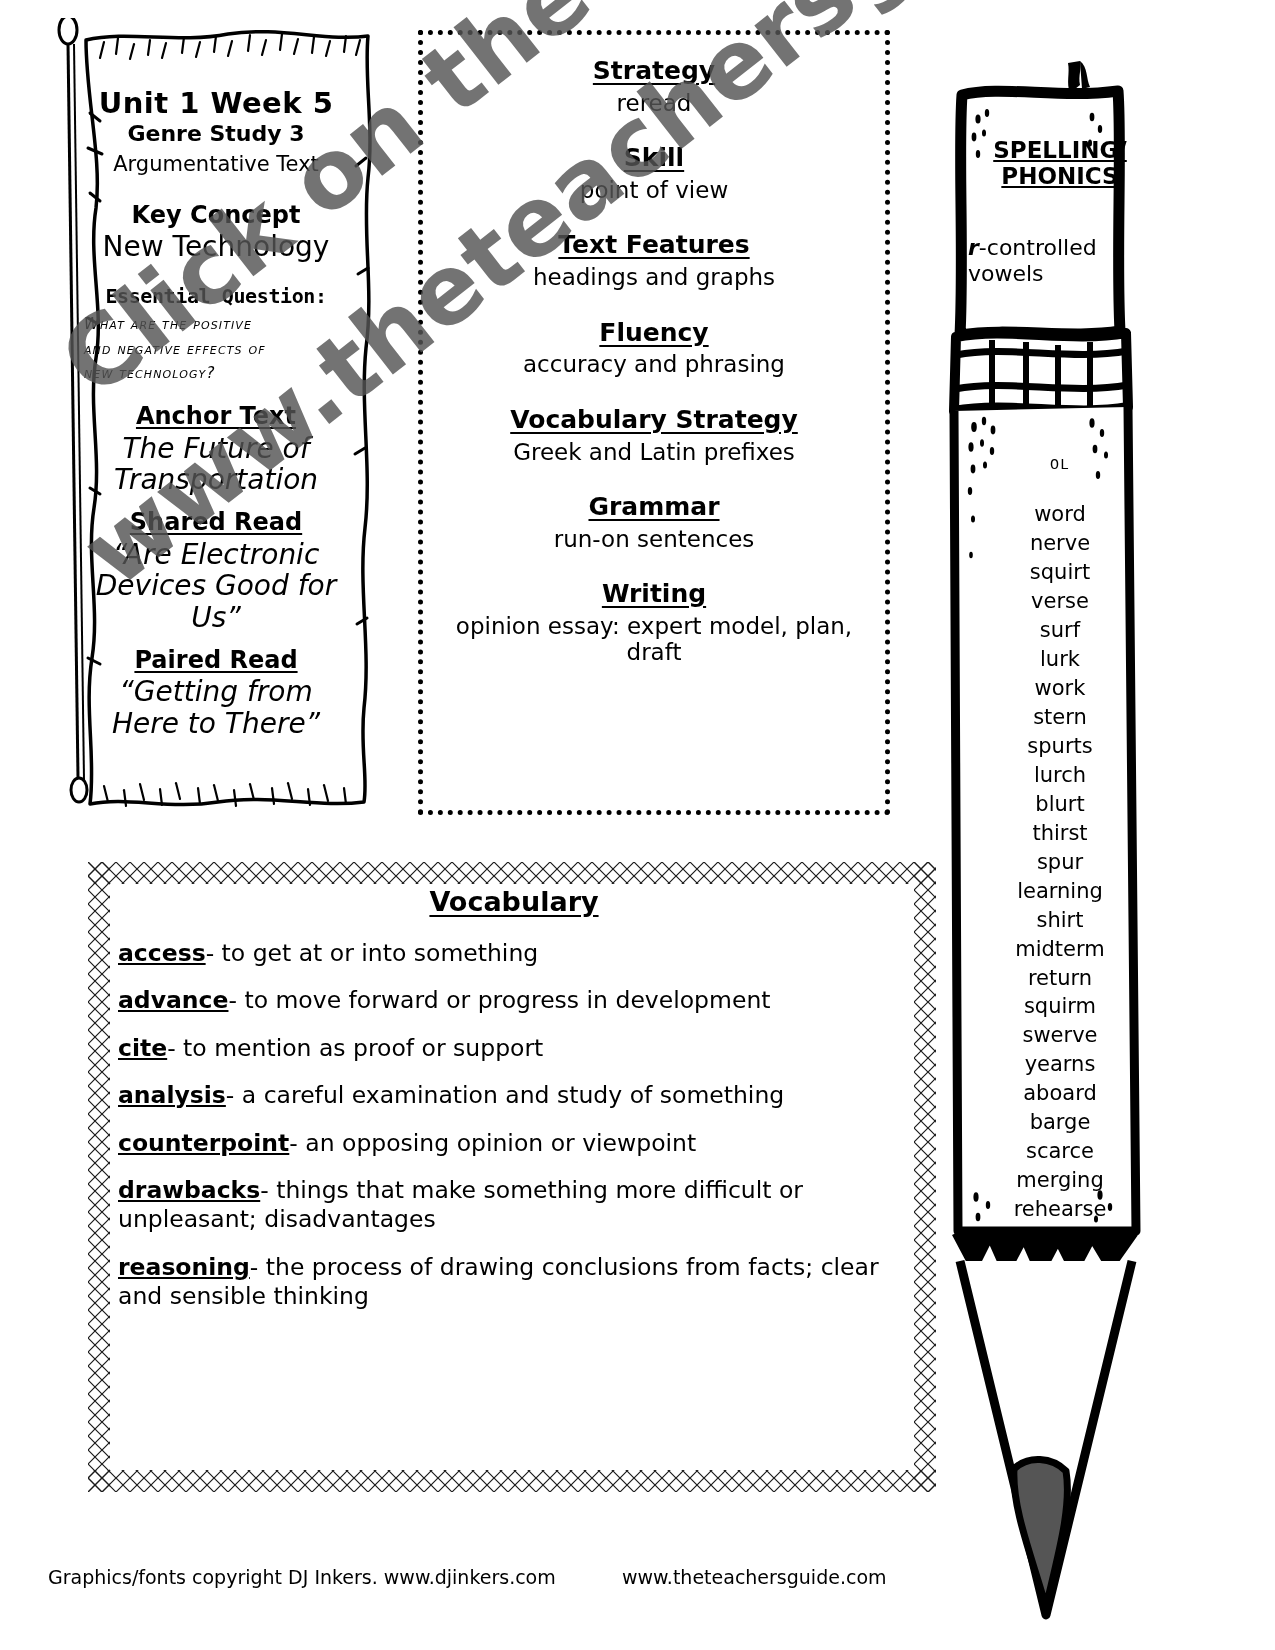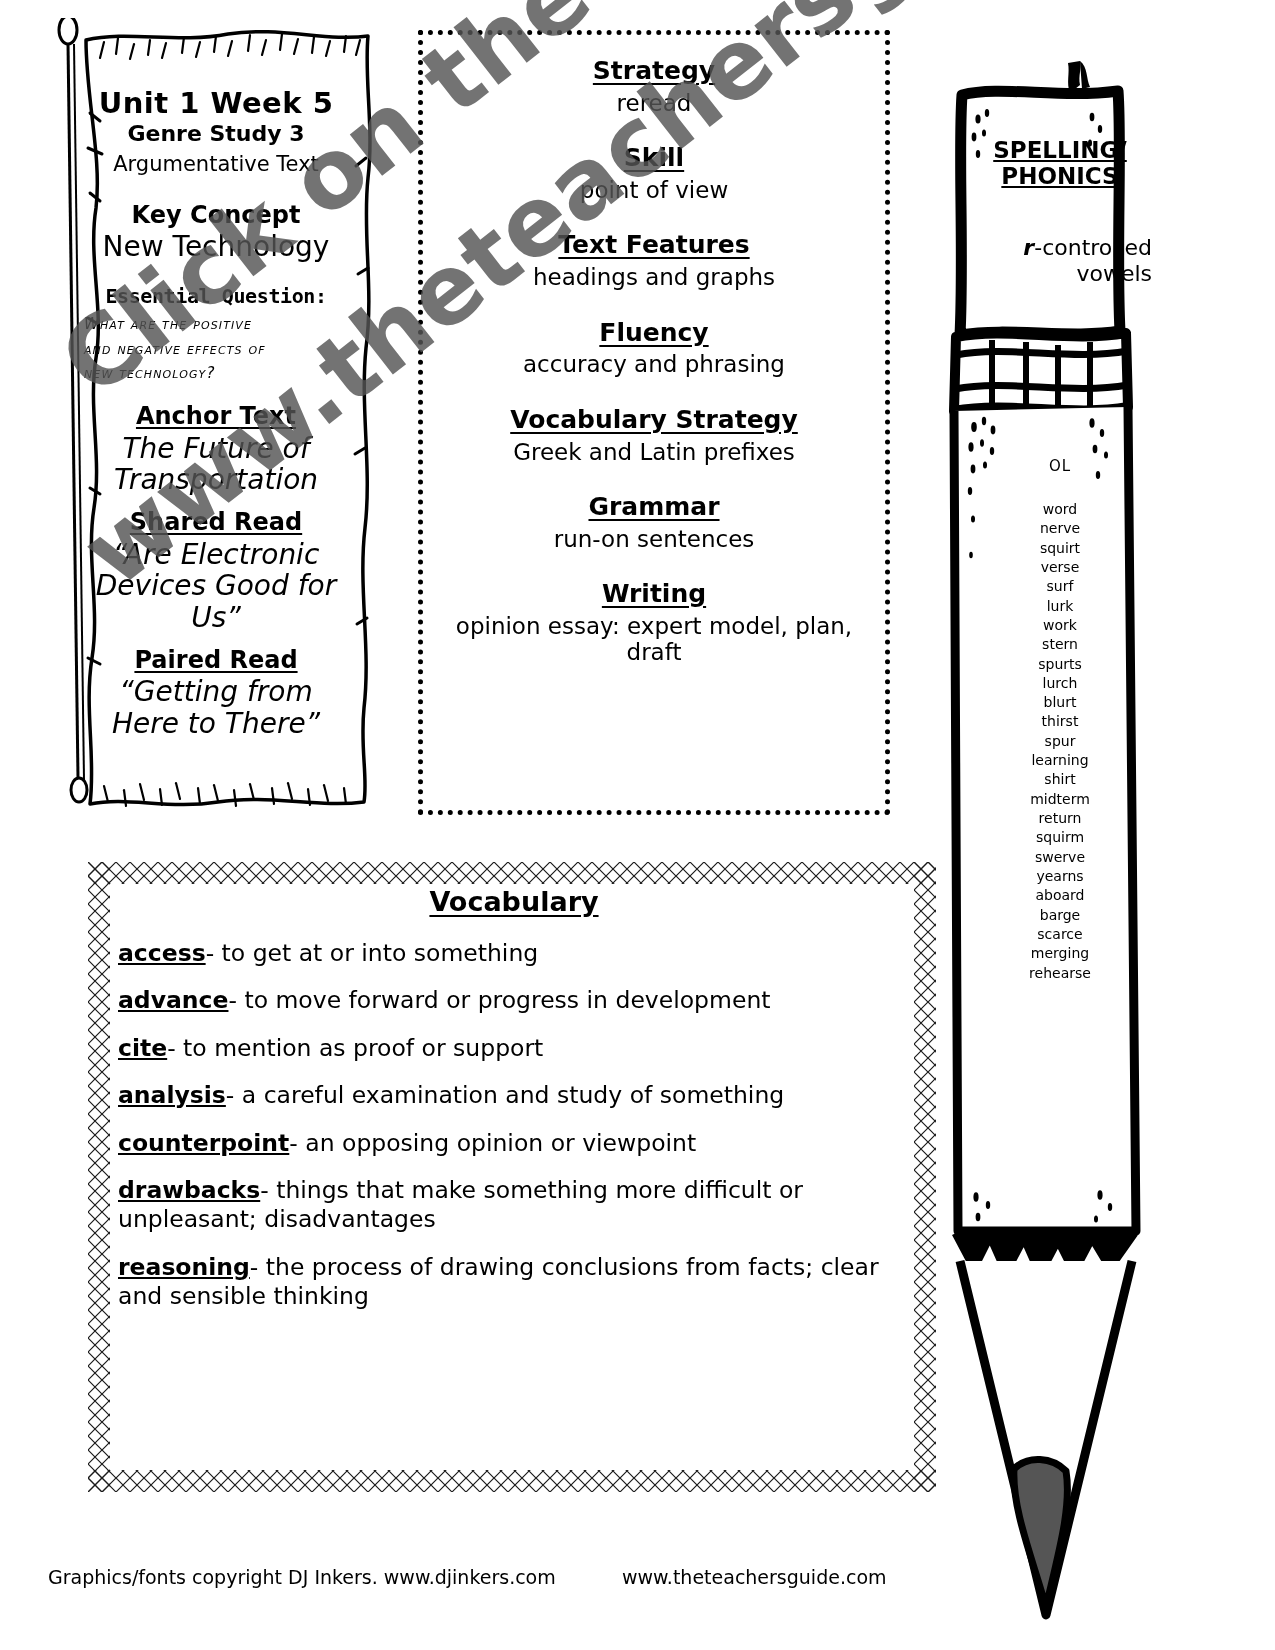--- a/index.html
+++ b/index.html
@@ -177,41 +177,42 @@
   }
   .spell-head span {
     text-decoration: underline;
     text-underline-offset: 2px;
   }
   .spell-sub {
     position: absolute;
     left: 28px;
     top: 180px;
     width: 184px;
-    text-align: right;
+    text-align: left;
     font-size: 22px;
     line-height: 1.2;
   }
   .spell-sub i { font-style: italic; font-weight: bold; }
   .ol-label {
     position: absolute;
     left: 28px;
     top: 402px;
     width: 184px;
     text-align: center;
     font-size: 15px;
     letter-spacing: 1px;
+    font-family: Liberation Mono, monospace;
   }
   .word-list {
     position: absolute;
     left: 28px;
     top: 445px;
     width: 184px;
     text-align: center;
-    font-size: 14px;
+    font-size: 21px;
     line-height: 1.38;
   }
   .word-list div { white-space: nowrap; }
 
   
   .footer-left {
     position: absolute;
     left: 48px;
     top: 1566px;
     font-size: 19px;

